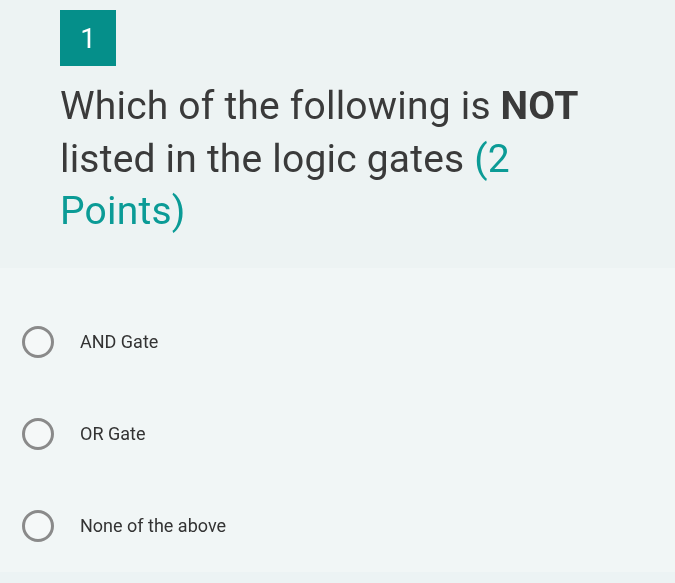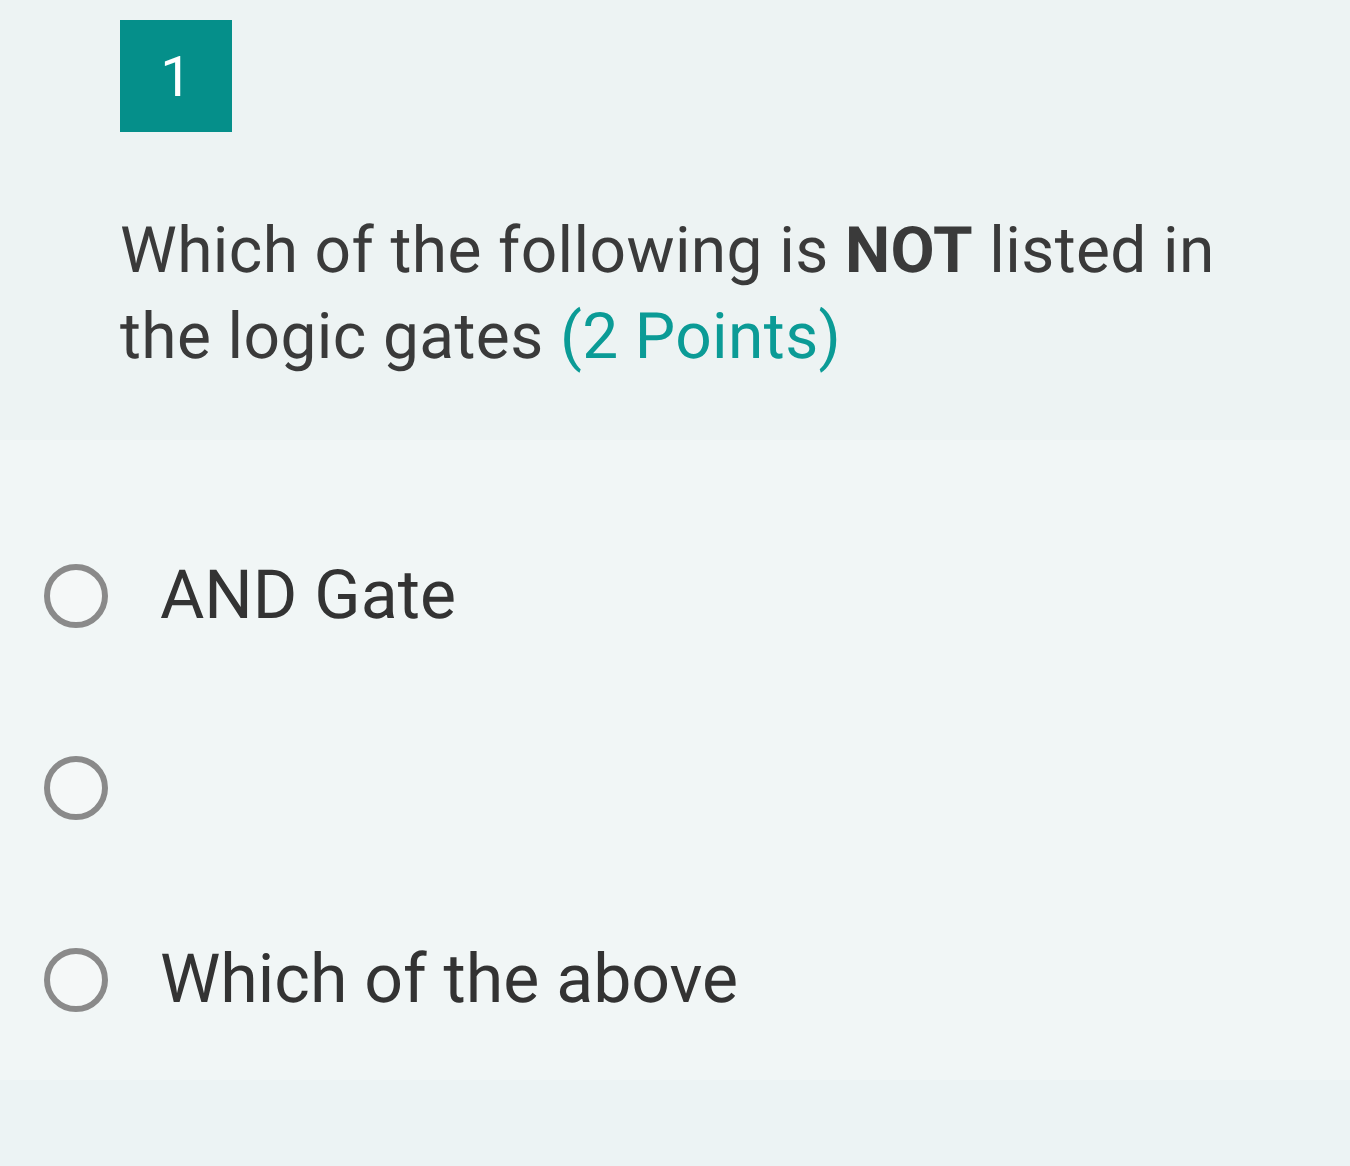--- a/index.html
+++ b/index.html
@@ -21,22 +21,22 @@
     align-items: center;
     justify-content: center;
     width: 56px;
     height: 56px;
     background: #058f8a;
     color: #fff;
     font-size: 28px;
     font-weight: 400;
   }
   .qtext {
-    margin-top: 38px;
-    font-size: 32px;
+    margin-top: 14px;
+    font-size: 39px;
     line-height: 1.35;
     color: #3a3a3a;
     letter-spacing: 0.2px;
   }
   .qtext b { font-weight: 700; }
   .points { color: #0b9b96; }
   .options {
     padding: 28px 0 0 22px;
     background: #f1f6f6;
   }
@@ -49,21 +49,21 @@
   }
   .radio {
     width: 32px;
     height: 32px;
     border-radius: 50%;
     border: 3px solid #8a8a8a;
     background: #f5f8f8;
     flex-shrink: 0;
   }
   .opt-label {
-    font-size: 34px;
+    font-size: 18px;
     color: #333;
   }
 </style>
 </head>
 <body>
 
 <div class="card">
   <div class="qhead">
     <div class="qnum">
       <span>1</span>
@@ -74,18 +74,19 @@
   </div>
 </div>
 
 <div class="options">
   <div class="option">
     <span class="radio"></span>
     <span class="opt-label">AND Gate</span>
   </div>
   <div class="option">
     <span class="radio"></span>
+    <span class="opt-label">OR Gate</span>
   </div>
   <div class="option">
     <span class="radio"></span>
-    <span class="opt-label">Which of the above</span>
+    <span class="opt-label">None of the above</span>
   </div>
 </div>
 
 </body></html>

